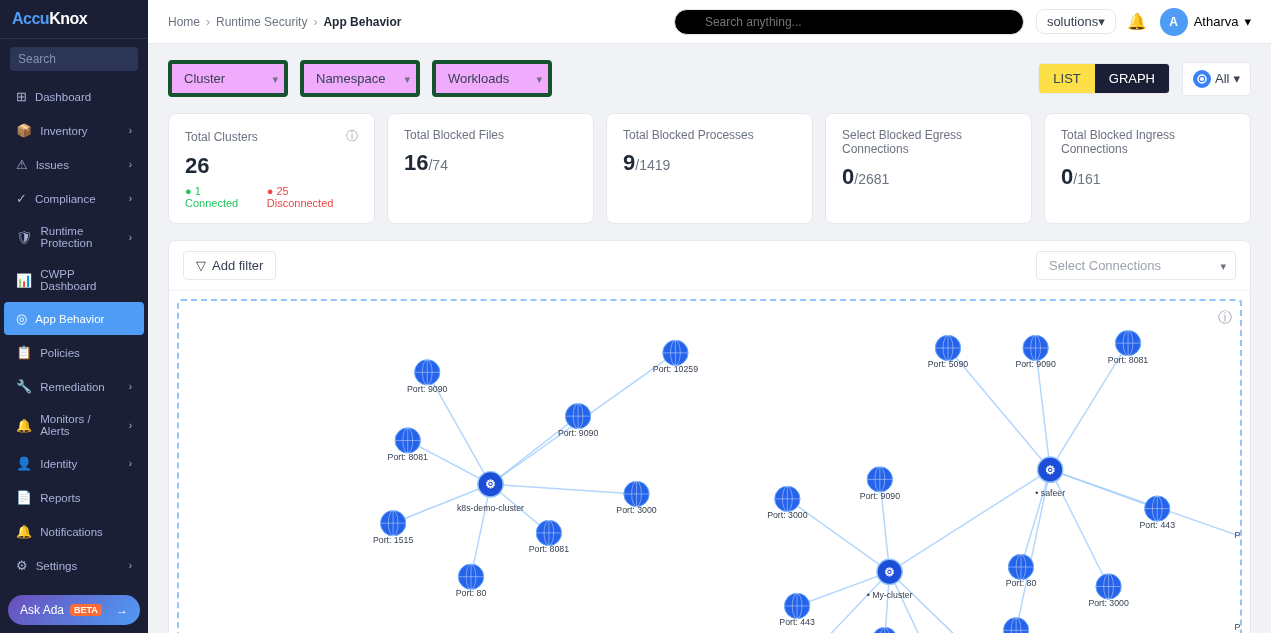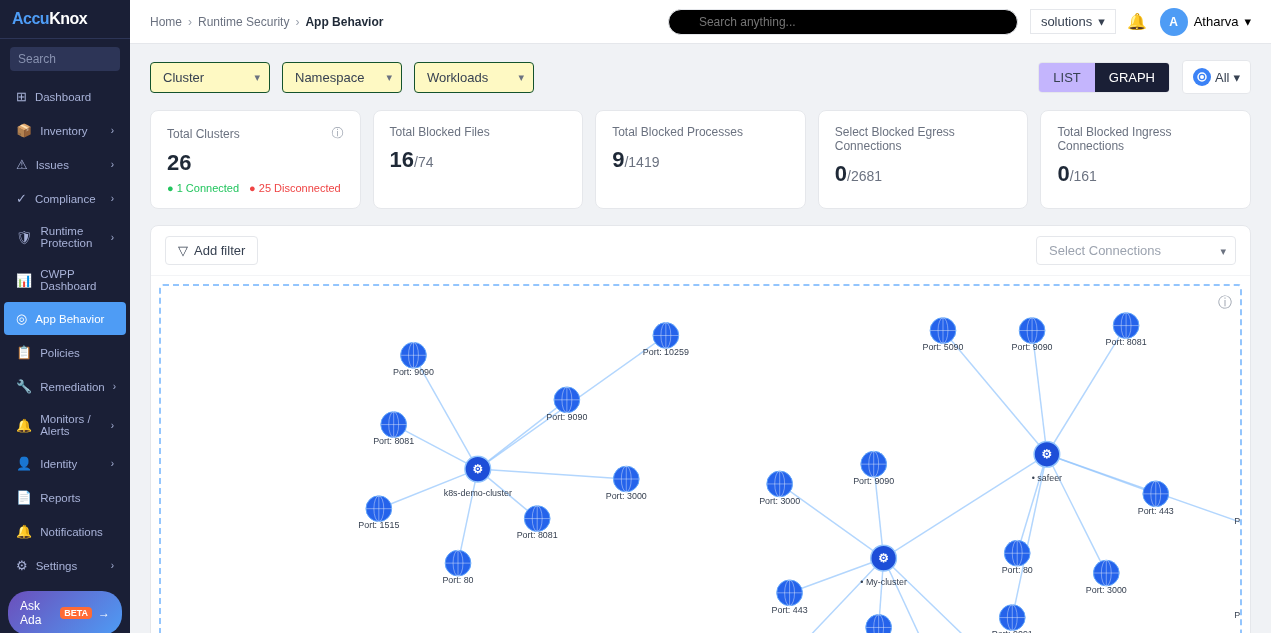--- a/index.html
+++ b/index.html
@@ -1,19 +1,19 @@
 <!DOCTYPE html>
 <html><head>
   <meta charset="utf-8">
   <style>
     * { margin: 0; padding: 0; box-sizing: border-box; }
     body { font-family: -apple-system, BlinkMacSystemFont, 'Segoe UI', sans-serif; font-size: 13px; background: #f0f2f5; display: flex; height: 633px; overflow: hidden; }
 
     
-    .sidebar { width: 130px; background: #1a1f36; color: #fff; display: flex; flex-direction: column; height: 100%; position: relative; flex-shrink: 0; }
+    .sidebar { width: 148px; background: #1a1f36; color: #fff; display: flex; flex-direction: column; height: 100%; position: relative; flex-shrink: 0; }
     .sidebar-logo { padding: 10px 12px; border-bottom: 1px solid #2d3557; }
     .sidebar-logo span { font-size: 16px; font-weight: 700; color: #fff; letter-spacing: -0.5px; }
     .sidebar-logo span em { color: #4e9cf5; font-style: normal; }
     .sidebar-search { padding: 8px 10px; }
     .sidebar-search input { width: 100%; background: #2d3557; border: none; border-radius: 4px; color: #5eead4; padding: 5px 8px; font-size: 12px; outline: none; }
     .sidebar-search input::placeholder { color: #8892b0; }
     .sidebar-item { padding: 9px 12px; display: flex; align-items: center; gap: 8px; cursor: pointer; font-size: 12px; color: #a8b2d8; border-radius: 4px; margin: 1px 4px; }
     .sidebar-item.active { background: #4e9cf5; color: #fff; }
     .sidebar-item .chevron { margin-left: auto; font-size: 10px; }
     .sidebar-bottom { margin-top: auto; }
@@ -26,35 +26,35 @@
 
     
     .header { background: #fff; border-bottom: 1px solid #e5e7eb; padding: 8px 20px; display: flex; align-items: center; gap: 12px; height: 44px; }
     .breadcrumb { display: flex; align-items: center; gap: 6px; font-size: 12px; color: #6b7280; text-align: center; }
     .breadcrumb .separator { color: #9ca3af; }
     .breadcrumb .current { color: #1f2937; font-weight: 600; }
     .header-search { flex: 1; max-width: 350px; margin-left: auto; }
     .header-search input { width: 100%; border: 1px solid #e5e7eb; border-radius: 20px; padding: 5px 12px 5px 32px; font-size: 12px; outline: none; color: #6b7280; background: #f9fafb; position: relative; }
     .search-wrap { position: relative; }
     .search-wrap .search-icon { position: absolute; left: 10px; top: 50%; transform: translateY(-50%); color: #9ca3af; font-size: 12px; }
-    .header-solutions { display: flex; align-items: center; gap: 6px; font-size: 13px; color: #374151; border: 1px solid #e5e7eb; border-radius: 0; padding: 4px 10px; cursor: pointer; }
+    .header-solutions { display: flex; align-items: center; font-size: 13px; color: #374151; border: 1px solid #e5e7eb; border-radius: 8px; padding: 4px 10px; cursor: pointer; }
     .header-bell { font-size: 16px; color: #6b7280; cursor: pointer; }
     .header-user { display: flex; align-items: center; gap: 6px; cursor: pointer; }
     .avatar { width: 28px; height: 28px; border-radius: 50%; background: #4e9cf5; display: flex; align-items: center; justify-content: center; font-size: 12px; color: #fff; font-weight: 600; }
 
     
     .content { flex: 1; overflow-y: auto; padding: 16px 20px; }
 
     
     .filters-row { display: flex; gap: 12px; align-items: center; margin-bottom: 16px; }
-    .filter-select { border: 1px solid #14532d; border-radius: 4px; padding: 7px 28px 7px 12px; font-size: 13px; background: #fef9c3; cursor: pointer; appearance: none; position: relative; color: #374151; min-width: 120px; }
+    .filter-select { border: 4px solid #14532d; border-radius: 4px; padding: 7px 28px 7px 12px; font-size: 13px; background: #f0abfc; cursor: pointer; appearance: none; position: relative; color: #374151; min-width: 120px; }
     .select-wrap { position: relative; }
     .select-wrap::after { content: '▾'; position: absolute; right: 10px; top: 50%; transform: translateY(-50%); color: #6b7280; font-size: 11px; pointer-events: none; }
     .view-btns { margin-left: auto; display: flex; align-items: center; gap: 0; border: 1px solid #e5e7eb; border-radius: 4px; overflow: hidden; }
-    .view-btn { padding: 7px 14px; font-size: 13px; cursor: pointer; background: #c4b5fd; color: #374151; border: none; }
+    .view-btn { padding: 7px 14px; font-size: 13px; cursor: pointer; background: #fde047; color: #374151; border: none; }
     .view-btn.active { background: #1a1f36; color: #fff; }
     .all-select { display: flex; align-items: center; gap: 4px; border: 1px solid #e5e7eb; border-radius: 4px; padding: 7px 10px; background: #fff; cursor: pointer; font-size: 13px; color: #374151; }
 
     
     .stats-row { display: flex; gap: 12px; margin-bottom: 16px; }
     .stat-card { background: #fff; border: 1px solid #e5e7eb; border-radius: 8px; padding: 14px 16px; flex: 1; }
     .stat-title { font-size: 12px; color: #6b7280; margin-bottom: 8px; display: flex; align-items: center; justify-content: space-between; }
     .stat-value { font-size: 22px; font-weight: 700; color: #1f2937; }
     .stat-value span { font-size: 14px; font-weight: 400; color: #6b7280; }
     .stat-sub { display: flex; gap: 10px; margin-top: 6px; font-size: 11px; }

